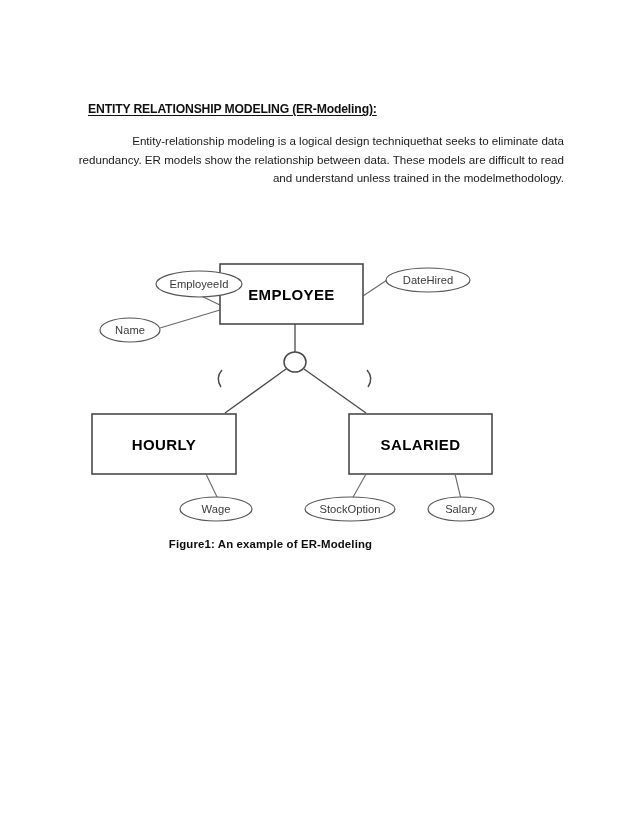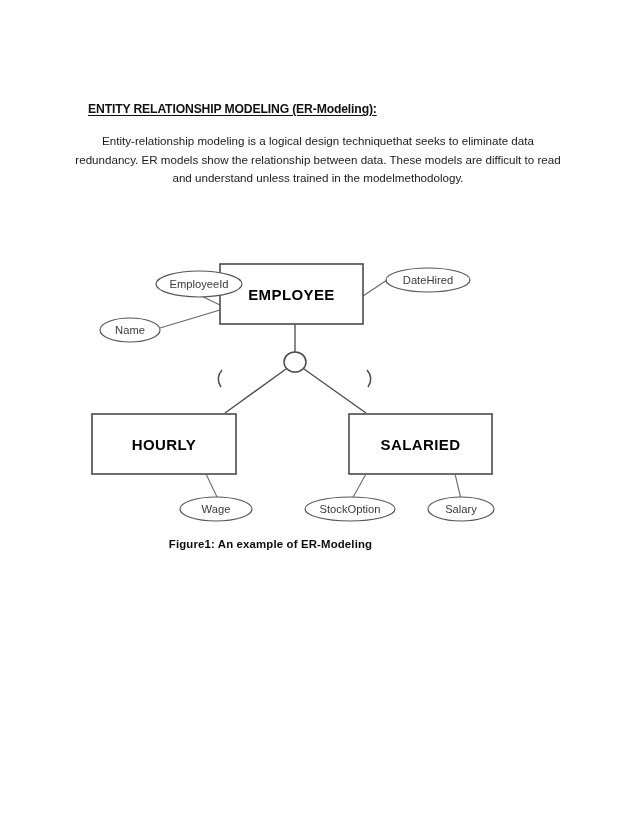--- a/index.html
+++ b/index.html
@@ -42,21 +42,21 @@
   }
 
   .doc-paragraph {
     position: absolute;
     left: 72px;
     top: 132px;
     width: 492px;
     font-size: 11.6px;
     line-height: 18.6px;
     color: #1a1a1a;
-    text-align: center;
+    text-align: right;
   }
 
   
   .diagram {
     position: absolute;
     left: 70px;
     top: 250px;
     width: 440px;
     height: 290px;
   }

